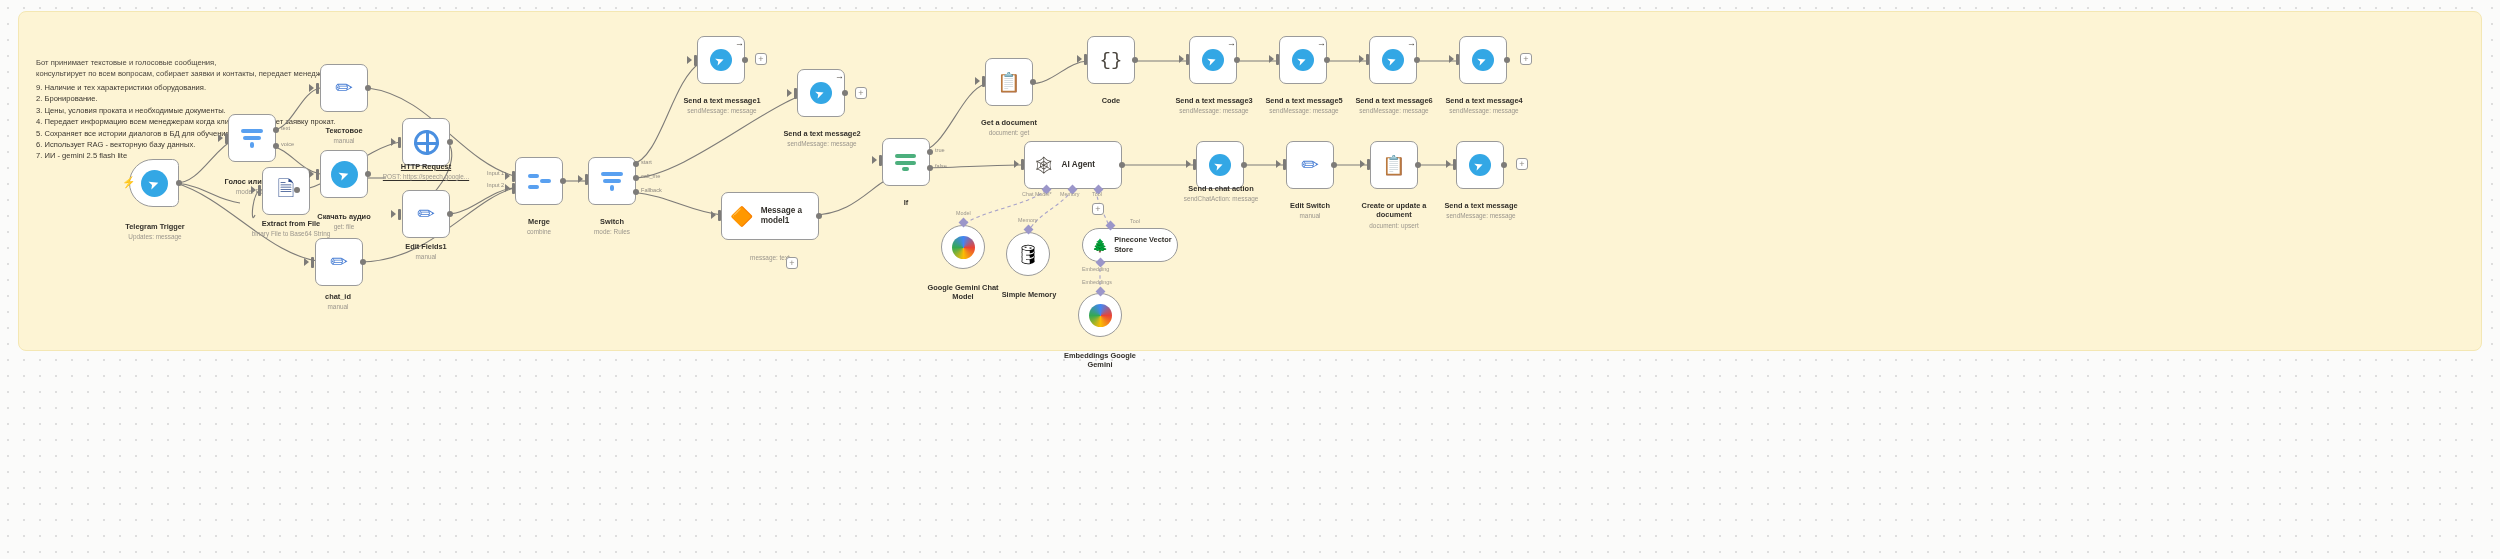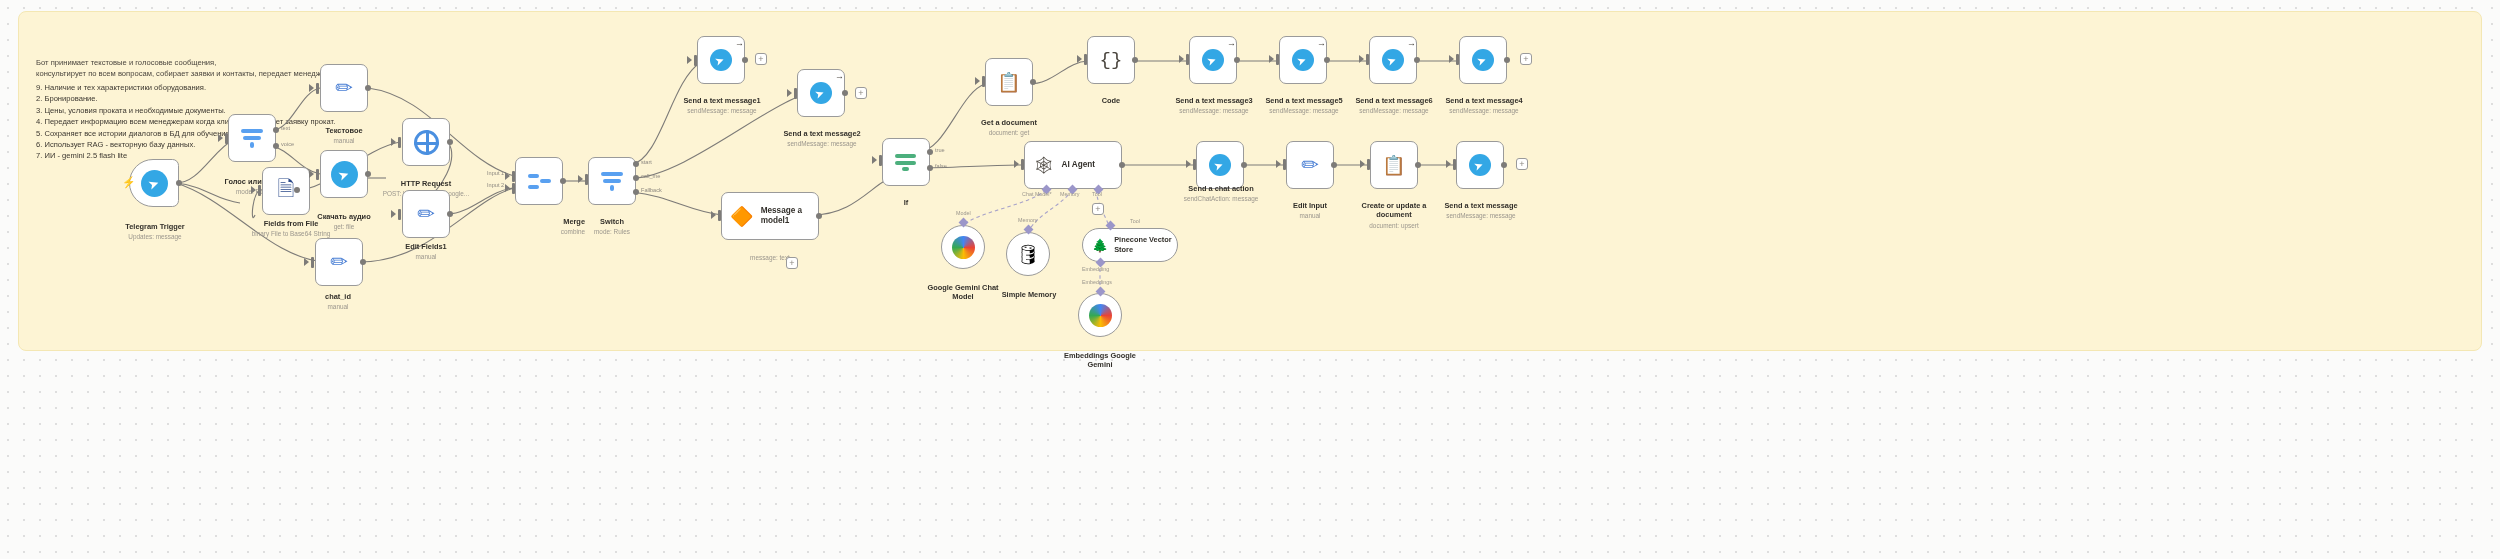--- a/index.html
+++ b/index.html
@@ -300,31 +300,31 @@
   <span class="node-sublabel">get: file</span>
 </div>
 
 <div class="inbar" style="left:258px;top:185px;"></div>
 <div class="inarrow" style="left:251px;top:186px;"></div>
 <div class="node" style="left:262px;top:167px;">
   <span class="file-ico">🗎</span>
 </div>
 <div class="port" style="left:294px;top:187px;"></div>
 <div class="node-label" style="left:232px;top:209px;width:118px;">
-  <span>Fields from File</span>
+  <span>Extract from File</span>
   <span class="node-sublabel">binary File to Base64 String</span>
 </div>
 
 <div class="inbar" style="left:398px;top:137px;"></div>
 <div class="inarrow" style="left:391px;top:138px;"></div>
 <div class="node" style="left:402px;top:118px;">
   <span class="globe"></span>
 </div>
 <div class="port" style="left:447px;top:139px;"></div>
-<div class="node-label" style="left:378px;top:169px;width:96px;">
+<div class="node-label" style="left:378px;top:152px;width:96px;text-decoration:underline;">
   <span>HTTP Request</span>
   <span class="node-sublabel">POST: https://speech.google...</span>
 </div>
 
 <div class="inbar" style="left:398px;top:209px;"></div>
 <div class="inarrow" style="left:391px;top:210px;"></div>
 <div class="node" style="left:402px;top:190px;">
   <span class="pencil">✏</span>
 </div>
 <div class="port" style="left:447px;top:211px;"></div>
@@ -351,21 +351,21 @@
 <div class="inarrow" style="left:505px;top:184px;"></div>
 <div class="port-label" style="left:487px;top:182px;">Input 2</div>
 <div class="node" style="left:515px;top:157px;">
   <span class="merge-ico">
     <i style="left:0;top:3px;width:11px;height:4px;"></i>
     <i style="left:0;top:14px;width:11px;height:4px;"></i>
     <i style="left:12px;top:8px;width:11px;height:4px;"></i>
   </span>
 </div>
 <div class="port" style="left:560px;top:178px;"></div>
-<div class="node-label" style="left:493px;top:207px;width:92px;text-align:right;">
+<div class="node-label" style="left:493px;top:207px;width:92px;">
   <span>Merge</span>
   <span class="node-sublabel">combine</span>
 </div>
 
 <div class="inbar" style="left:585px;top:174px;"></div>
 <div class="inarrow" style="left:578px;top:175px;"></div>
 <div class="node" style="left:588px;top:157px;">
   <span class="switch-ico">
     <i style="left:1px;top:2px;width:22px;height:4px;"></i>
     <i style="left:3px;top:9px;width:18px;height:4px;"></i>
@@ -574,21 +574,21 @@
   <span class="node-sublabel">sendChatAction: message</span>
 </div>
 
 <div class="inbar" style="left:1283px;top:159px;"></div>
 <div class="inarrow" style="left:1276px;top:160px;"></div>
 <div class="node" style="left:1286px;top:141px;">
   <span class="pencil">✏</span>
 </div>
 <div class="port" style="left:1331px;top:162px;"></div>
 <div class="node-label" style="left:1264px;top:191px;width:92px;">
-  <span>Edit Input</span>
+  <span>Edit Switch</span>
   <span class="node-sublabel">manual</span>
 </div>
 
 <div class="inbar" style="left:1367px;top:159px;"></div>
 <div class="inarrow" style="left:1360px;top:160px;"></div>
 <div class="node" style="left:1370px;top:141px;">
   <span class="doc-ico">📋</span>
 </div>
 <div class="port" style="left:1415px;top:162px;"></div>
 <div class="node-label" style="left:1344px;top:191px;width:100px;">

